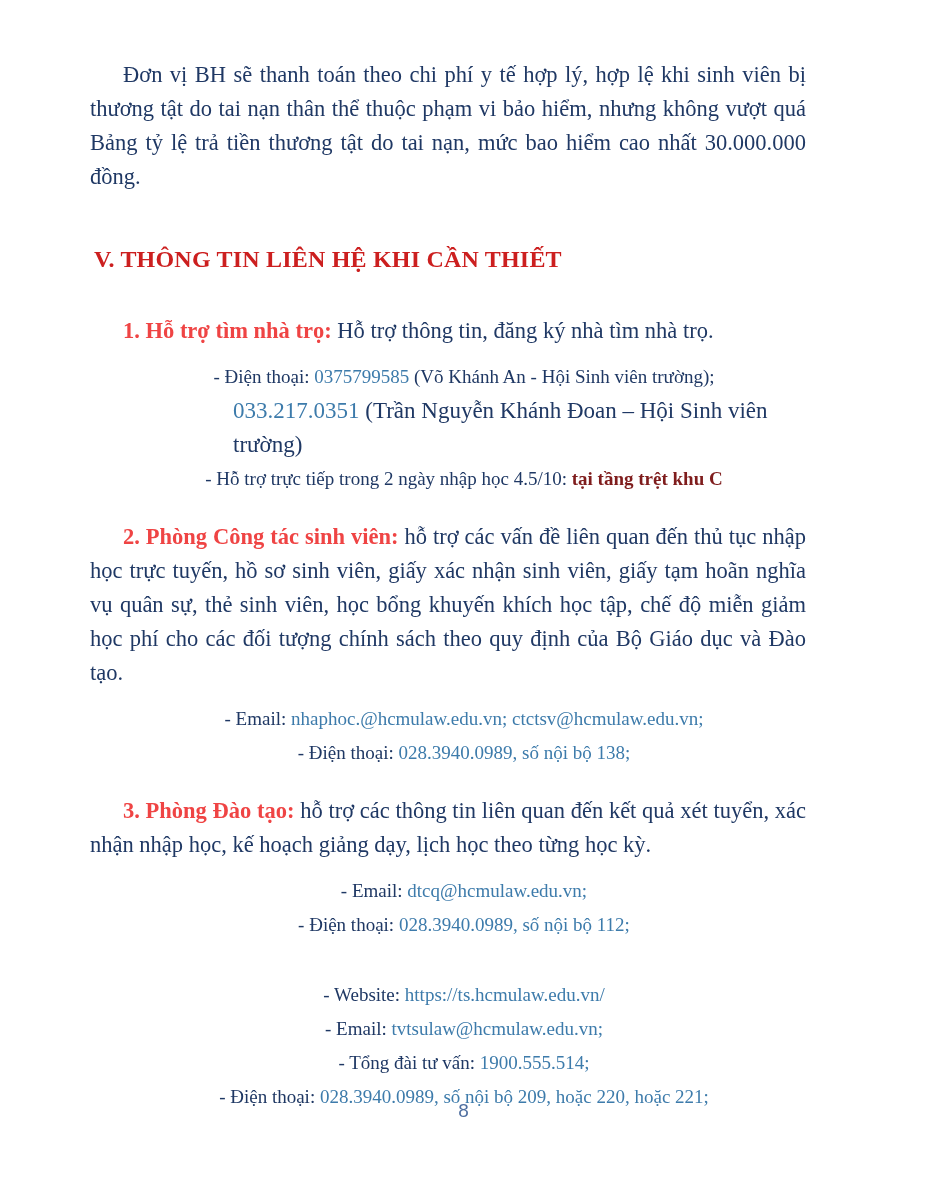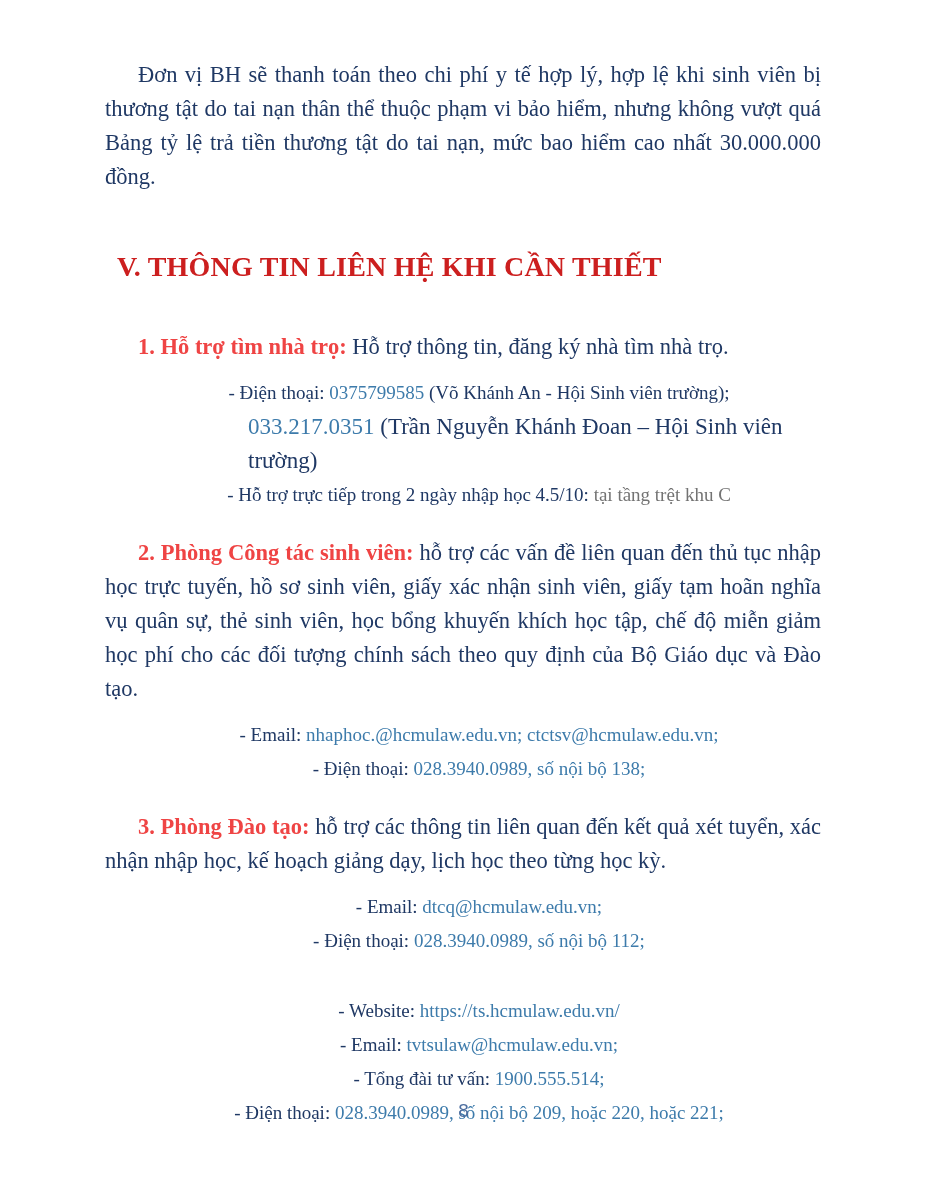--- a/index.html
+++ b/index.html
@@ -13,60 +13,60 @@
   .page {
     position: relative;
     width: 927px;
     height: 1200px;
     background: #ffffff;
     overflow: hidden;
     box-sizing: border-box;
   }
   .content {
     position: absolute;
-    left: 105px;
+    left: 90px;
     top: 58px;
     width: 716px;
   }
 
   
   .para {
     color: #1f3864;
     font-size: 22.5px;
     line-height: 34px;
     text-align: justify;
     text-justify: inter-word;
     margin: 0;
   }
   .para.indent {
     text-indent: 33px;
   }
 
   .heading-main {
     color: #cc1f1f;
-    font-size: 28px;
+    font-size: 24px;
     line-height: 34px;
     font-weight: bold;
-    margin: 12px;
+    margin: 4px;
     letter-spacing: 0.2px;
     text-align: left;
   }
 
   .sec-label {
     color: #ef4444;
     font-weight: bold;
   }
 
   .lnk {
     color: #3d7bab;
   }
 
   .strong-navy {
-    color: #737373;
-    font-weight: normal;
+    color: #7f1d1d;
+    font-weight: bold;
   }
 
   .bullet {
     color: #1f3864;
     font-size: 19px;
     line-height: 34px;
     margin: 0;
     padding-left: 32px;
     text-align: center;
   }

